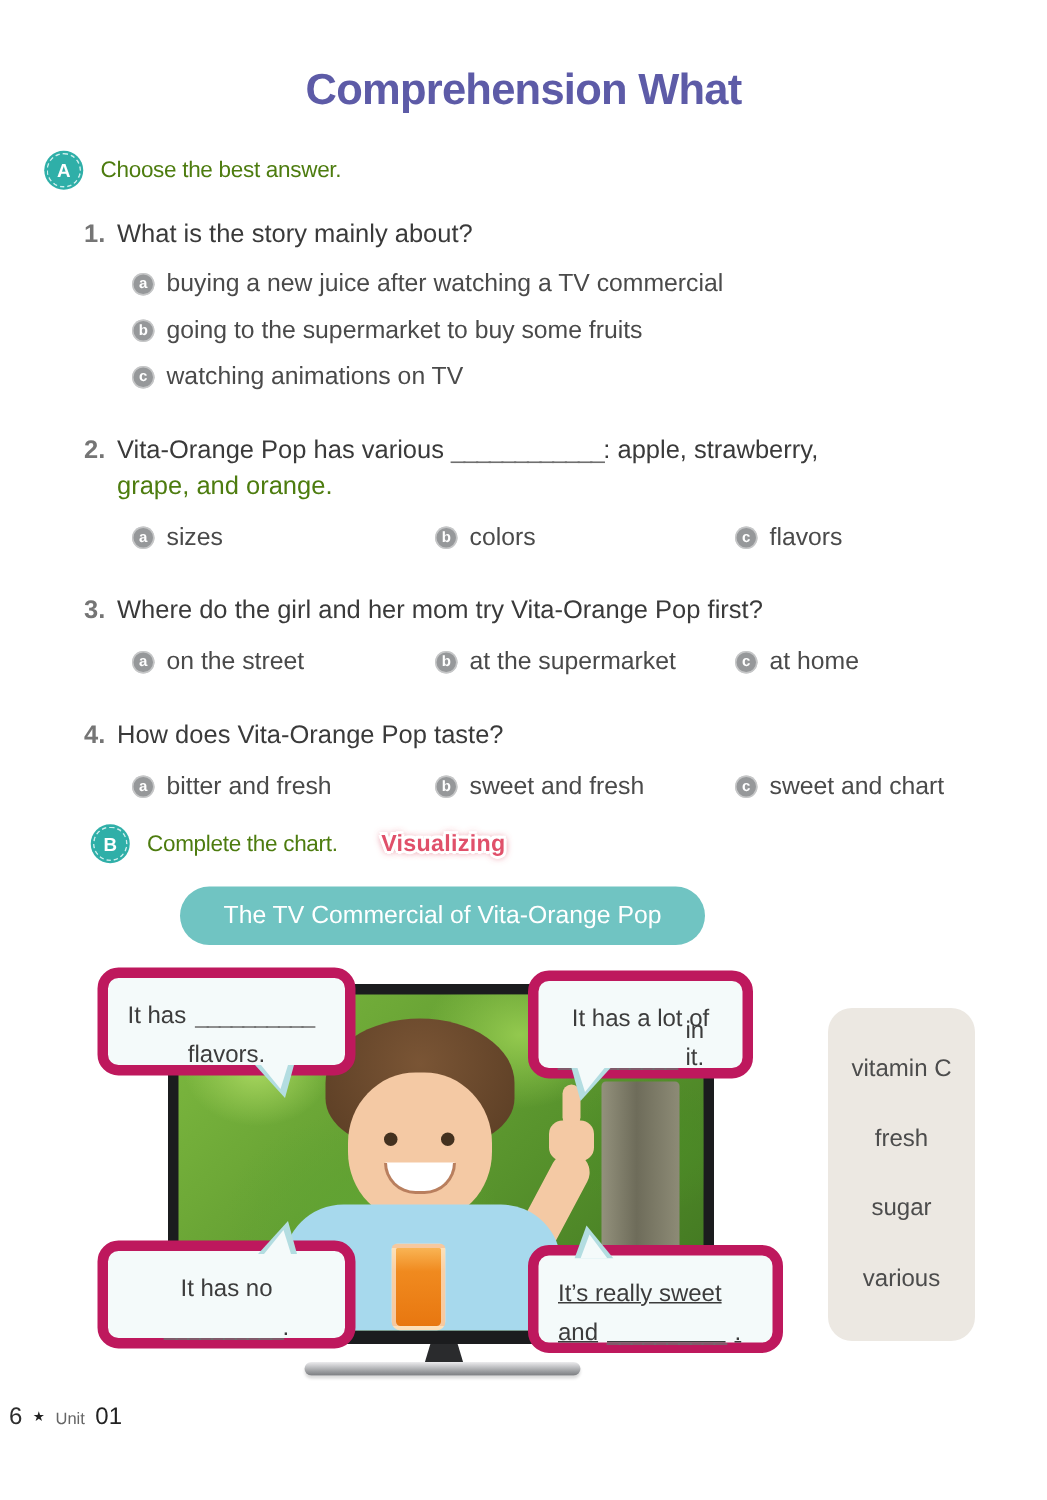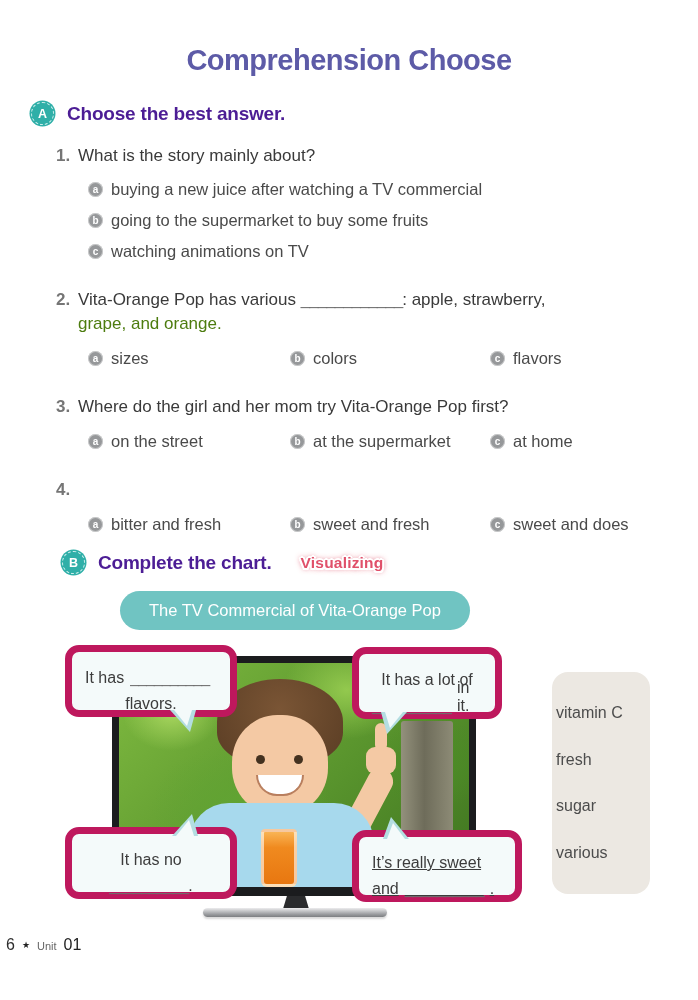--- a/index.html
+++ b/index.html
@@ -19,21 +19,21 @@
   
   .sec-header { display:flex; align-items:center; gap:13px; margin-left:31px; }
   .sec-header-a { margin-top:25px; }
   .badge {
     width:23px; height:23px; border-radius:50%;
     background:#2fafa8; border:1.5px dashed #cdeeec;
     box-shadow:0 0 0 1.5px #2fafa8;
     color:#ffffff; font-size:12.5px; font-weight:bold;
     display:flex; align-items:center; justify-content:center; flex:0 0 auto;
   }
-  .sec-title { font-size:19px; font-weight:bold; color:#4c1d95; letter-spacing:-0.2px; }
+  .sec-title { font-size:15px; font-weight:normal; color:#4d7c0f; letter-spacing:-0.2px; }
   
   .question { margin-left:56px; margin-right:20px; }
   .q1 { margin-top:19px; } .q2 { margin-top:27px; } .q3 { margin-top:27px; } .q4 { margin-top:27px; }
   .q-line { display:flex; font-size:17px; line-height:24px; }
   .q-num { width:22px; flex:0 0 auto; color:#757575; font-weight:bold; }
   .q-text { color:#3a3a3a; }
   .q-line2 { margin-left:22px; font-size:17px; line-height:24px; color:#4d7c0f; }
   .blank-text { color:#6f6f6f; letter-spacing:-1px; }
   .opt { display:flex; align-items:center; gap:8px; font-size:16.5px; color:#4a4a4a; }
   .opts-stacked { margin-left:32px; }
@@ -108,35 +108,35 @@
   .b-line { height:26px; display:flex; align-items:flex-end; }
   .b-center { justify-content:center; }
   .b-gap > * + * { margin-left:6px; }
   .bubble .blank-text { white-space:nowrap; }
   .tail { position:absolute; width:30px; height:24px; }
   .tail-down { top:calc(100% + 0px); } .tail-up { top:-22px; }
   .t-tl { left:96px; } .t-tr { left:20px; } .t-bl { left:98px; } .t-br { left:22px; }
   
   .word-bank { position:absolute; left:552px; top:129px; width:98px; height:222px;
       background:#ece8e2; border-radius:16px; z-index:2;
-      display:flex; flex-direction:column; justify-content:space-around; align-items:flex-start;
+      display:flex; flex-direction:column; justify-content:space-around; align-items:center;
       padding:18px 4px; font-size:16px; color:#4c4c4c; }
   
   .footer { position:absolute; left:6px; top:936px; display:flex; align-items:baseline; gap:7px; }
   .pg-num { font-size:16px; color:#2e2e2e; }
   .pg-star { font-size:9px; color:#222; transform:translateY(-2px); }
   .unit-label { font-size:11px; color:#666; }
   .unit-num { font-size:16px; color:#222; }
 </style>
 </head>
 <body>
 
 <div class="page">
 
-  <div class="main-title">Comprehension Choose</div>
+  <div class="main-title">Comprehension What</div>
 
   <div class="sec-header sec-header-a">
     <div class="badge">A</div>
     <div class="sec-title">Choose the best answer.</div>
   </div>
 
   <div class="question q1">
     <div class="q-line">
       <span class="q-num">1.</span>
       <span class="q-text">What is the story mainly about?</span>
@@ -197,33 +197,34 @@
       <div class="opt">
         <span class="opt-marker">c</span>
         <span>at home</span>
       </div>
     </div>
   </div>
 
   <div class="question q4">
     <div class="q-line">
       <span class="q-num">4.</span>
+      <span class="q-text">How does Vita-Orange Pop taste?</span>
     </div>
     <div class="opt-row">
       <div class="opt col1">
         <span class="opt-marker">a</span>
         <span>bitter and fresh</span>
       </div>
       <div class="opt col2">
         <span class="opt-marker">b</span>
         <span>sweet and fresh</span>
       </div>
       <div class="opt">
         <span class="opt-marker">c</span>
-        <span>sweet and does</span>
+        <span>sweet and chart</span>
       </div>
     </div>
   </div>
 
   <div class="section-b">
     <div class="sec-header sec-header-b">
       <div class="badge">B</div>
       <div class="sec-title">Complete the chart.</div>
       <div class="strategy-tag">Visualizing</div>
     </div>

